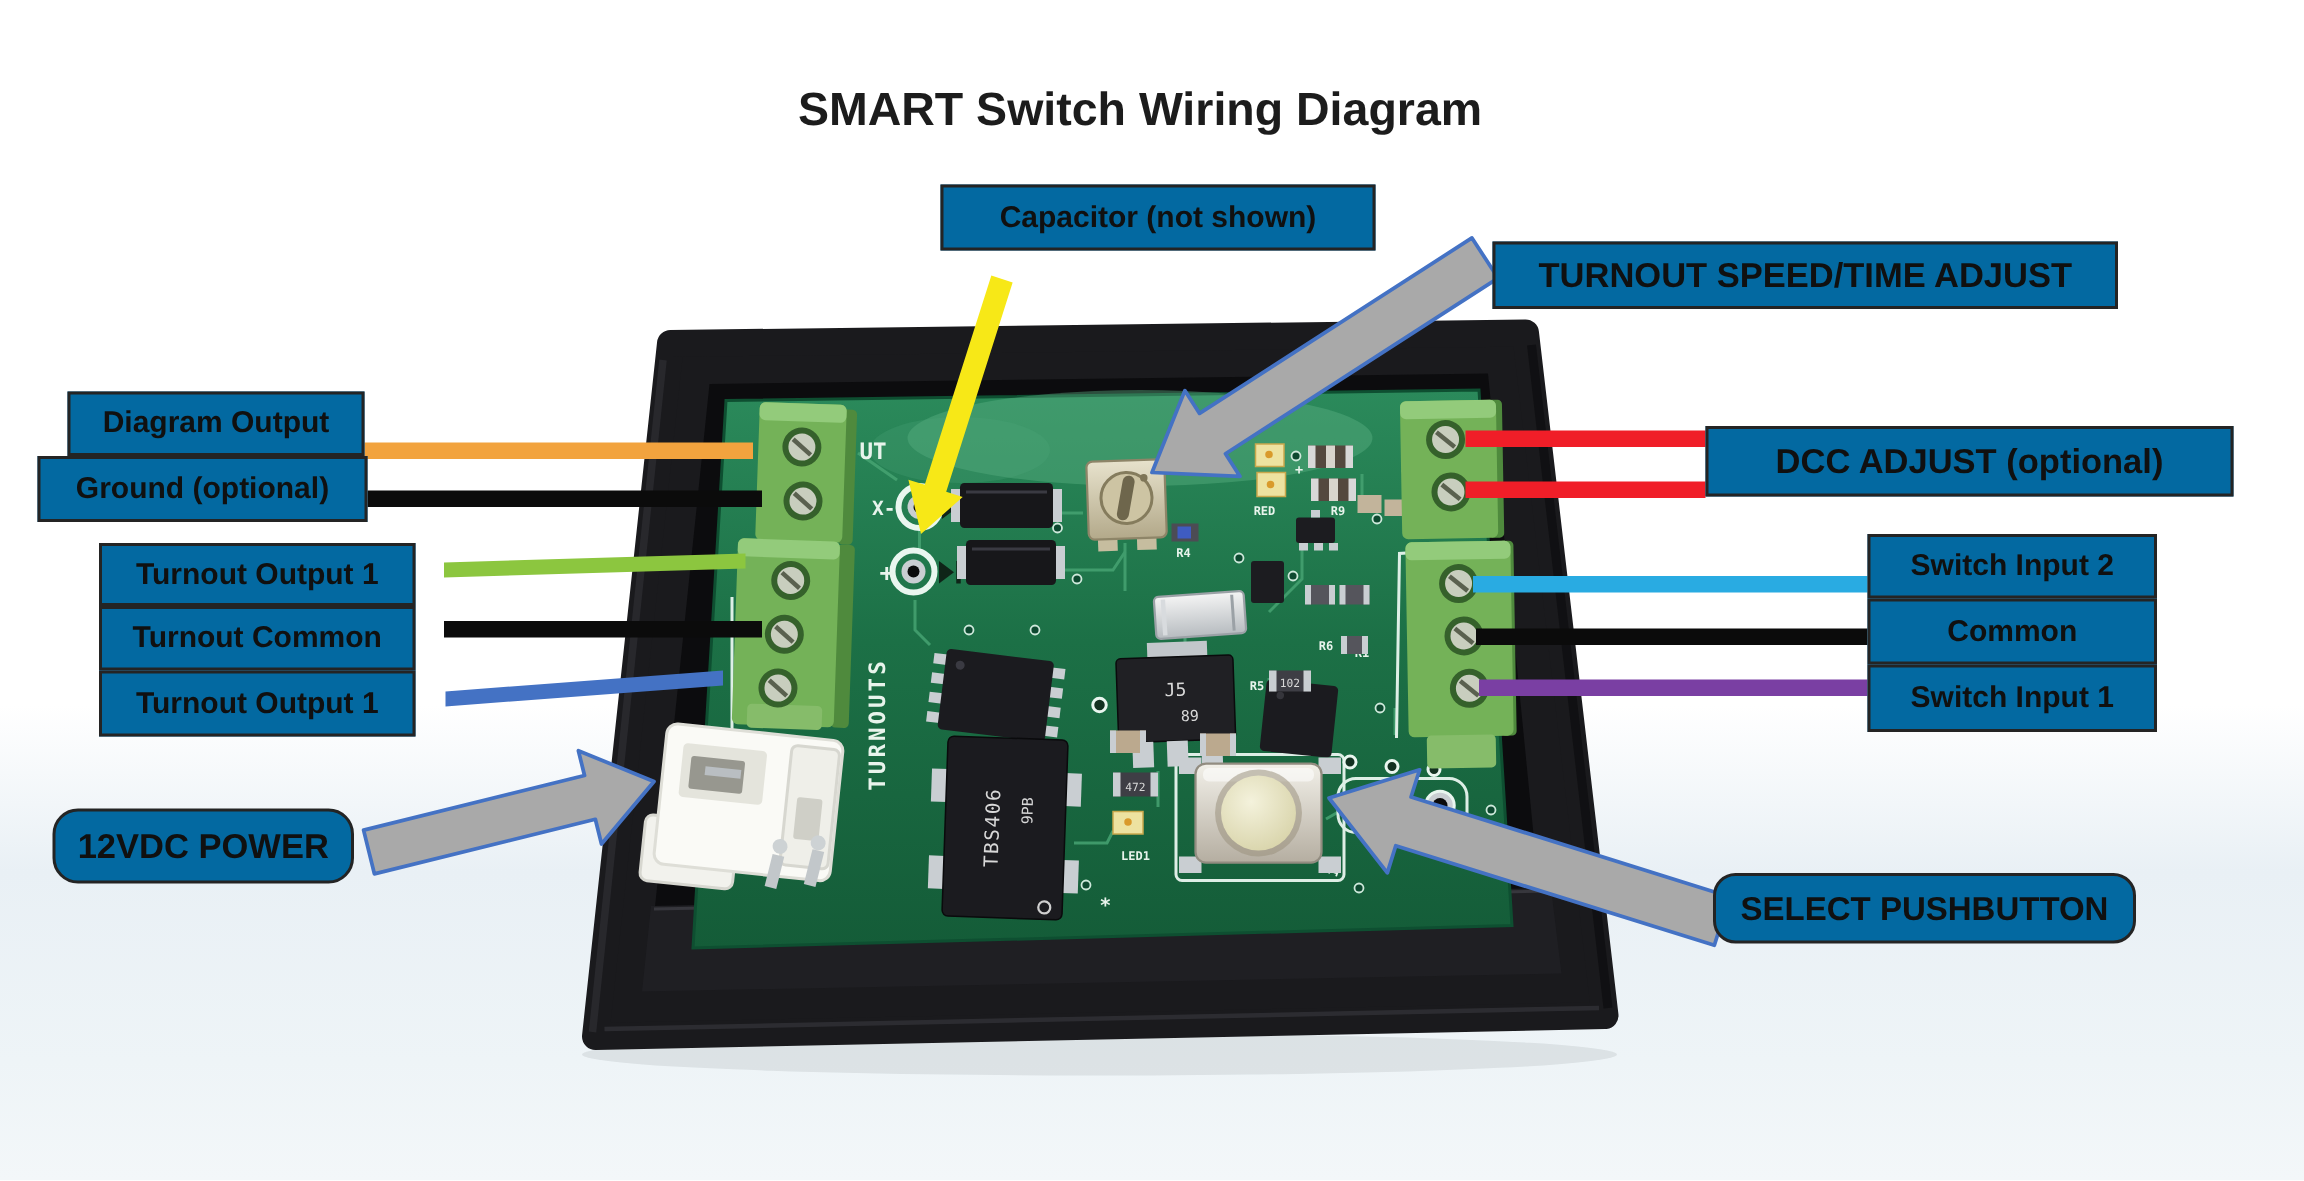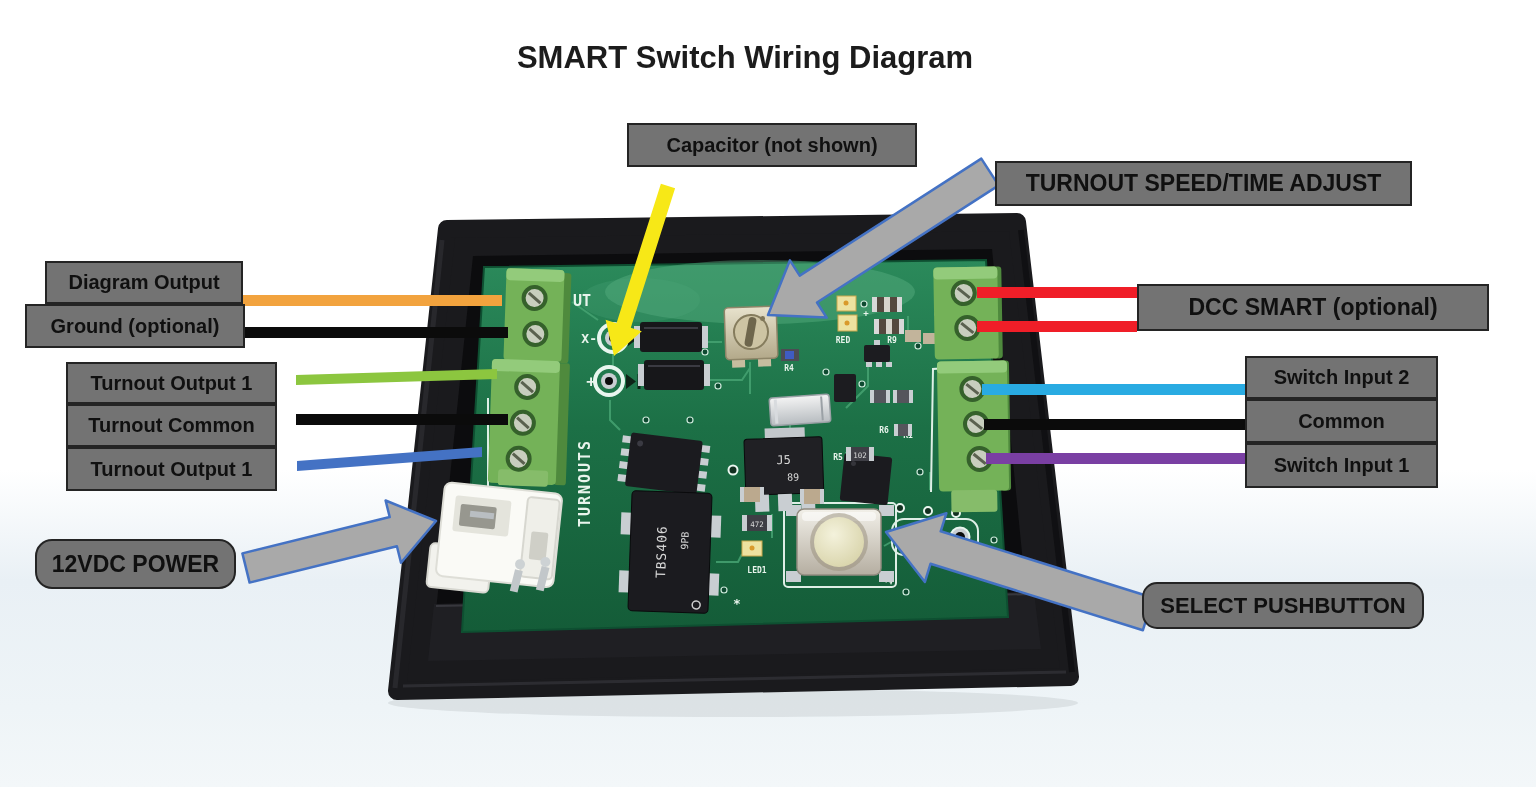--- a/index.html
+++ b/index.html
@@ -1,22 +1,22 @@
 <!DOCTYPE html>
 <html><head>
 <meta charset="utf-8">
 <style>
   html,body{margin:0;padding:0;background:#ffffff;}
   .stage{position:relative;width:1536px;height:787px;overflow:hidden;background:#ffffff;font-family:"Liberation Sans",sans-serif;}
   .surface{position:absolute;left:0;top:470px;width:1536px;height:317px;
     background:linear-gradient(180deg,rgba(233,240,245,0) 0%,#e9f0f5 35%,#eef4f7 75%,#f3f7f9 100%);z-index:0;}
-  .title{position:absolute;left:0;top:40px;width:1490px;text-align:center;margin:0;
+  .title{position:absolute;left:0;top:40px;width:1490px;text-align:center;margin:15px;
     font-size:31px;font-weight:700;color:#1c1c1c;letter-spacing:0px;z-index:2;}
   .board-svg{position:absolute;left:0;top:0;z-index:1;}
-  .callout{position:absolute;background:#737373;border:2px solid #242424;box-sizing:border-box;
+  .callout{position:absolute;background:#0369a1;border:2px solid #242424;box-sizing:border-box;
     display:flex;align-items:center;justify-content:center;font-weight:700;color:#101010;
     white-space:nowrap;z-index:2;}
   .fs20{font-size:20px;}
   .fs22{font-size:22px;}
   .fs23{font-size:23px;}
   .silk{font-family:"DejaVu Sans Mono",monospace;fill:#E8F4EC;font-weight:bold;}
   .chiptext{font-family:"DejaVu Sans Mono",monospace;fill:#D8D8D8;}
 </style>
 </head>
 <body>
@@ -390,19 +390,19 @@
   </svg>
 
   <div class="callout fs20" style="left:627px;top:123px;width:290px;height:44px;">Capacitor (not shown)</div>
   <div class="callout fs23" style="left:995px;top:161px;width:417px;height:45px;text-align:center;">TURNOUT SPEED/TIME ADJUST</div>
   <div class="callout fs20" style="left:45px;top:261px;width:198px;height:43px;">Diagram Output</div>
   <div class="callout fs20" style="left:25px;top:304px;width:220px;height:44px;">Ground (optional)</div>
   <div class="callout fs20" style="left:66px;top:362px;width:211px;height:42px;">Turnout Output 1</div>
   <div class="callout fs20" style="left:66px;top:404px;width:211px;height:43px;">Turnout Common</div>
   <div class="callout fs20" style="left:66px;top:447px;width:211px;height:44px;">Turnout Output 1</div>
   <div class="callout fs23" style="left:35px;top:539px;width:201px;height:50px;border-radius:17px;">12VDC POWER</div>
-  <div class="callout fs23" style="left:1137px;top:284px;width:352px;height:47px;">DCC SMART (optional)</div>
+  <div class="callout fs23" style="left:1137px;top:284px;width:352px;height:47px;">DCC ADJUST (optional)</div>
   <div class="callout fs20" style="left:1245px;top:356px;width:193px;height:43px;">Switch Input 2</div>
   <div class="callout fs20" style="left:1245px;top:399px;width:193px;height:44px;">Common</div>
   <div class="callout fs20" style="left:1245px;top:443px;width:193px;height:45px;">Switch Input 1</div>
   <div class="callout fs22" style="left:1142px;top:582px;width:282px;height:47px;border-radius:15px;">SELECT PUSHBUTTON</div>
 
 </div>
 
 </body></html>

